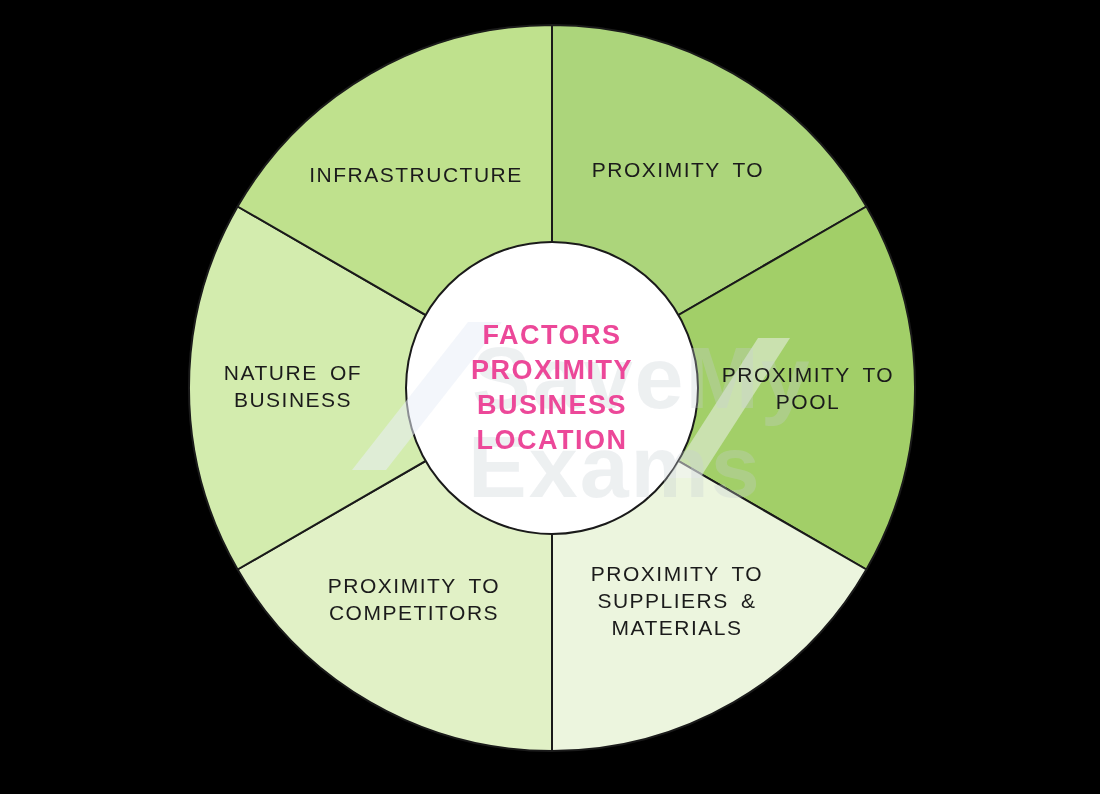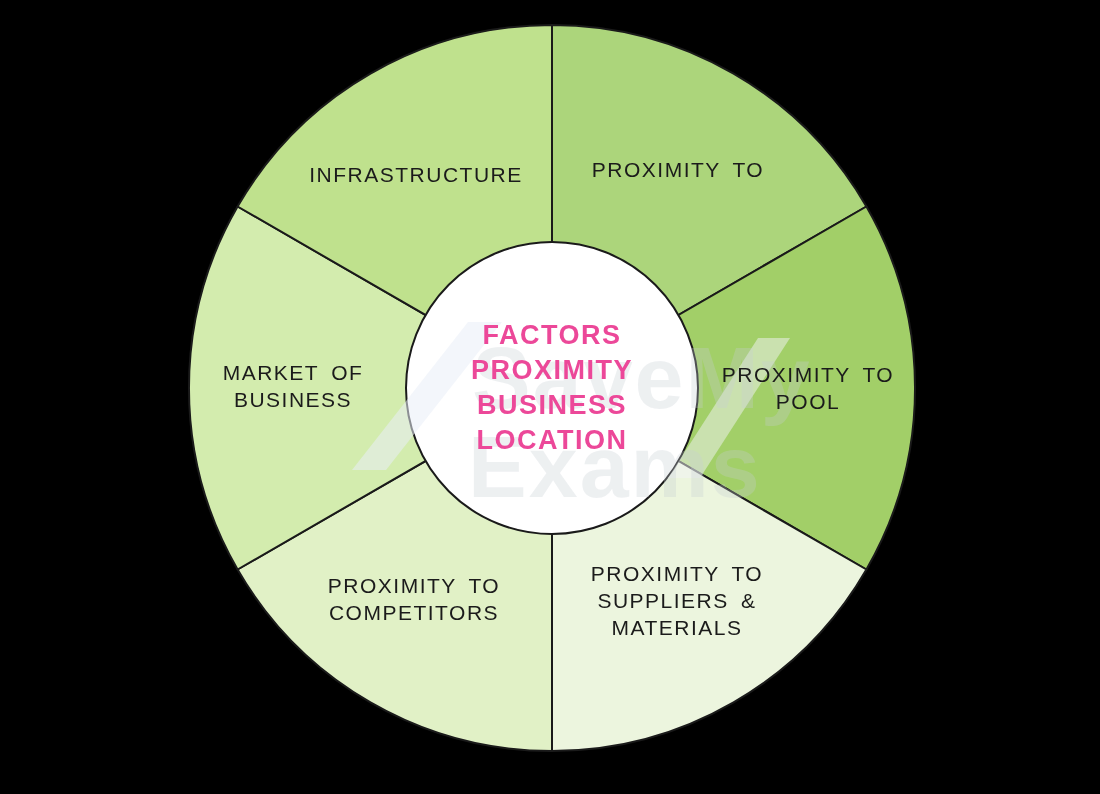--- a/index.html
+++ b/index.html
@@ -99,21 +99,21 @@
     <span>SUPPLIERS &amp;</span>
     <span>MATERIALS</span>
   </div>
 
   <div class="seg-label" style="left:414px; top:599px">
     <span>PROXIMITY TO</span>
     <span>COMPETITORS</span>
   </div>
 
   <div class="seg-label" style="left:293px; top:386px">
-    <span>MARKET OF</span>
+    <span>NATURE OF</span>
     <span>BUSINESS</span>
   </div>
 
   <div class="seg-label" style="left:416px; top:174px">
     <span>INFRASTRUCTURE</span>
   </div>
 
   <div class="center-label">
     <span>FACTORS</span>
     <span>PROXIMITY</span>

